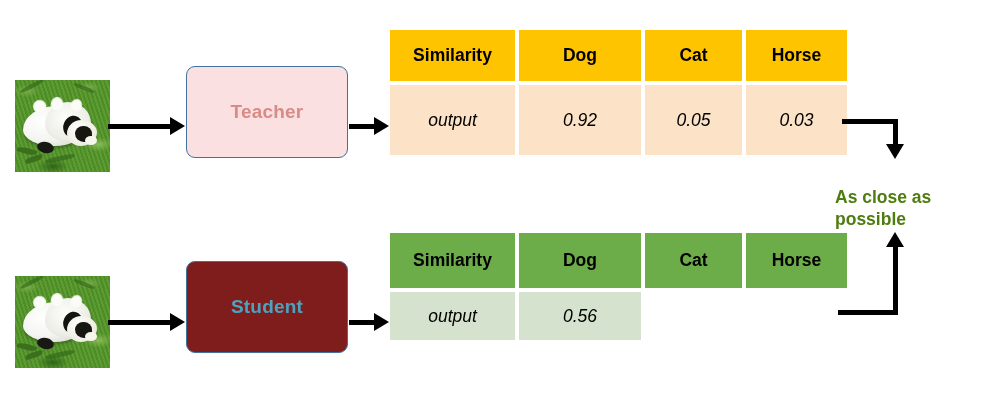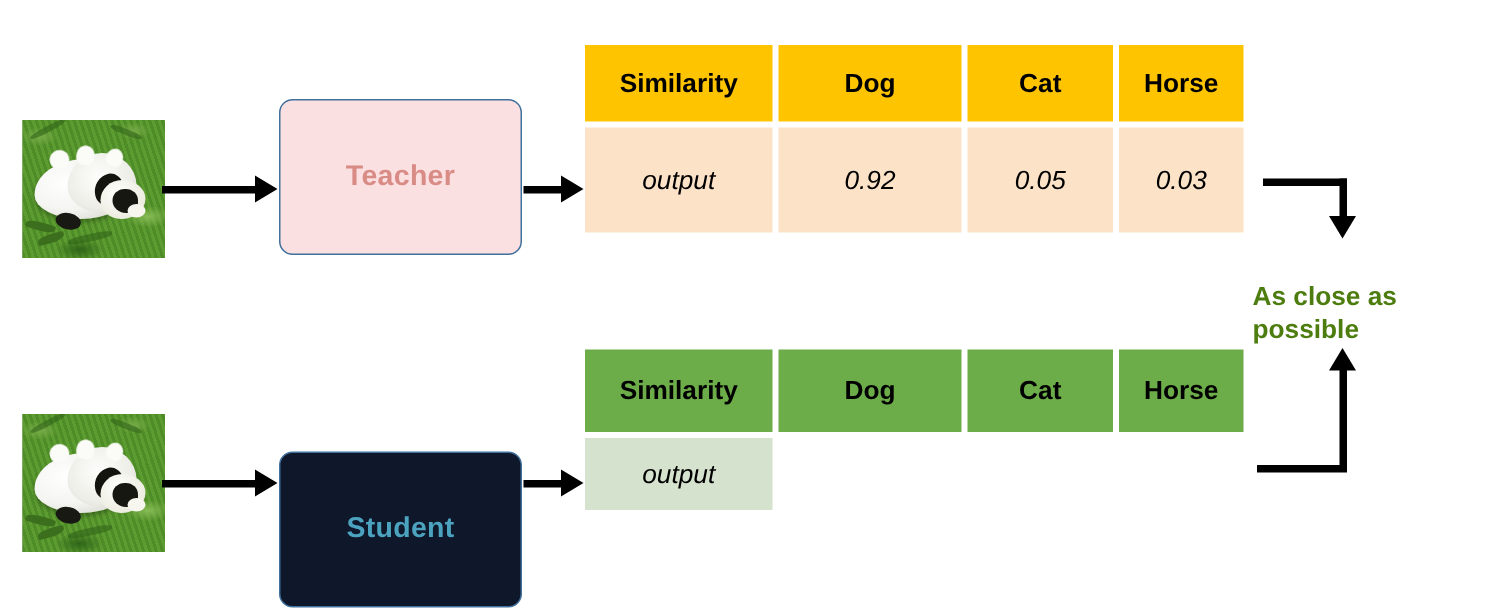--- a/index.html
+++ b/index.html
@@ -68,45 +68,45 @@
     position:absolute;left:70px;top:56px;width:12px;height:9px;
     background:#f6f6ef;border-radius:50%;
   }
   .photo .leaf{
     position:absolute;background:#3c6f1d;border-radius:60% 10% 60% 10%;
   }
 
   
   .modelbox{
     position:absolute;
-    width:162px;height:104px;
+    width:162px;height:92px;
     border:1.6px solid #41719C;
     border-radius:9px;
     box-sizing:border-box;
     display:flex;align-items:center;justify-content:center;
     font-weight:bold;font-size:19px;
     letter-spacing:.2px;
   }
   .teacherbox{background:#FBE0E2;color:#D98B86;}
-  .studentbox{background:#0f172a;color:#4BA3BF;margin-top:40px;}
+  .studentbox{background:#7f1d1d;color:#4BA3BF;}
 
   
   .ktable{position:absolute;display:flex;flex-direction:column;gap:4px;}
   .krow{display:flex;gap:4px;}
   .kcell{
     box-sizing:border-box;
     display:flex;align-items:center;justify-content:center;
     font-size:17.5px;color:#000000;
   }
   .khead .kcell{font-weight:bold;height:51px;}
   .kbody .kcell{font-weight:normal;height:70px;font-style:italic;}
   .c0{width:125px;}
   .c1{width:122px;}
   .c2{width:97px;}
-  .c3{width:83px;}
+  .c3{width:101px;}
   .tA .khead .kcell{background:#FFC400;}
   .tA .kbody .kcell{background:#FCE3C8;}
   .tB .khead .kcell{background:#6DAD49;}
   .tB .kbody .kcell{background:#D5E2CD;}
   .tB .khead .kcell{height:55px;}
   .tB .kbody .kcell{height:48px;}
 
   
   .arrow-h{position:absolute;height:5px;background:#000;}
   .arrow-v{position:absolute;width:5px;background:#000;}
@@ -219,20 +219,21 @@
 
   <div class="ktable tB" style="left:390px;top:233px;">
     <div class="krow khead">
       <div class="kcell c0">Similarity</div>
       <div class="kcell c1">Dog</div>
       <div class="kcell c2">Cat</div>
       <div class="kcell c3">Horse</div>
     </div>
     <div class="krow kbody">
       <div class="kcell c0">output</div>
+      <div class="kcell c1">0.56</div>
     </div>
   </div>
 
   <div class="arrow-h" style="left:838px;top:310px;width:60px;"></div>
   <div class="arrow-v" style="left:893px;top:246px;height:68px;"></div>
   <div class="head-u" style="left:886px;top:232px;"></div>
 
 </div>
 
 </body></html>

